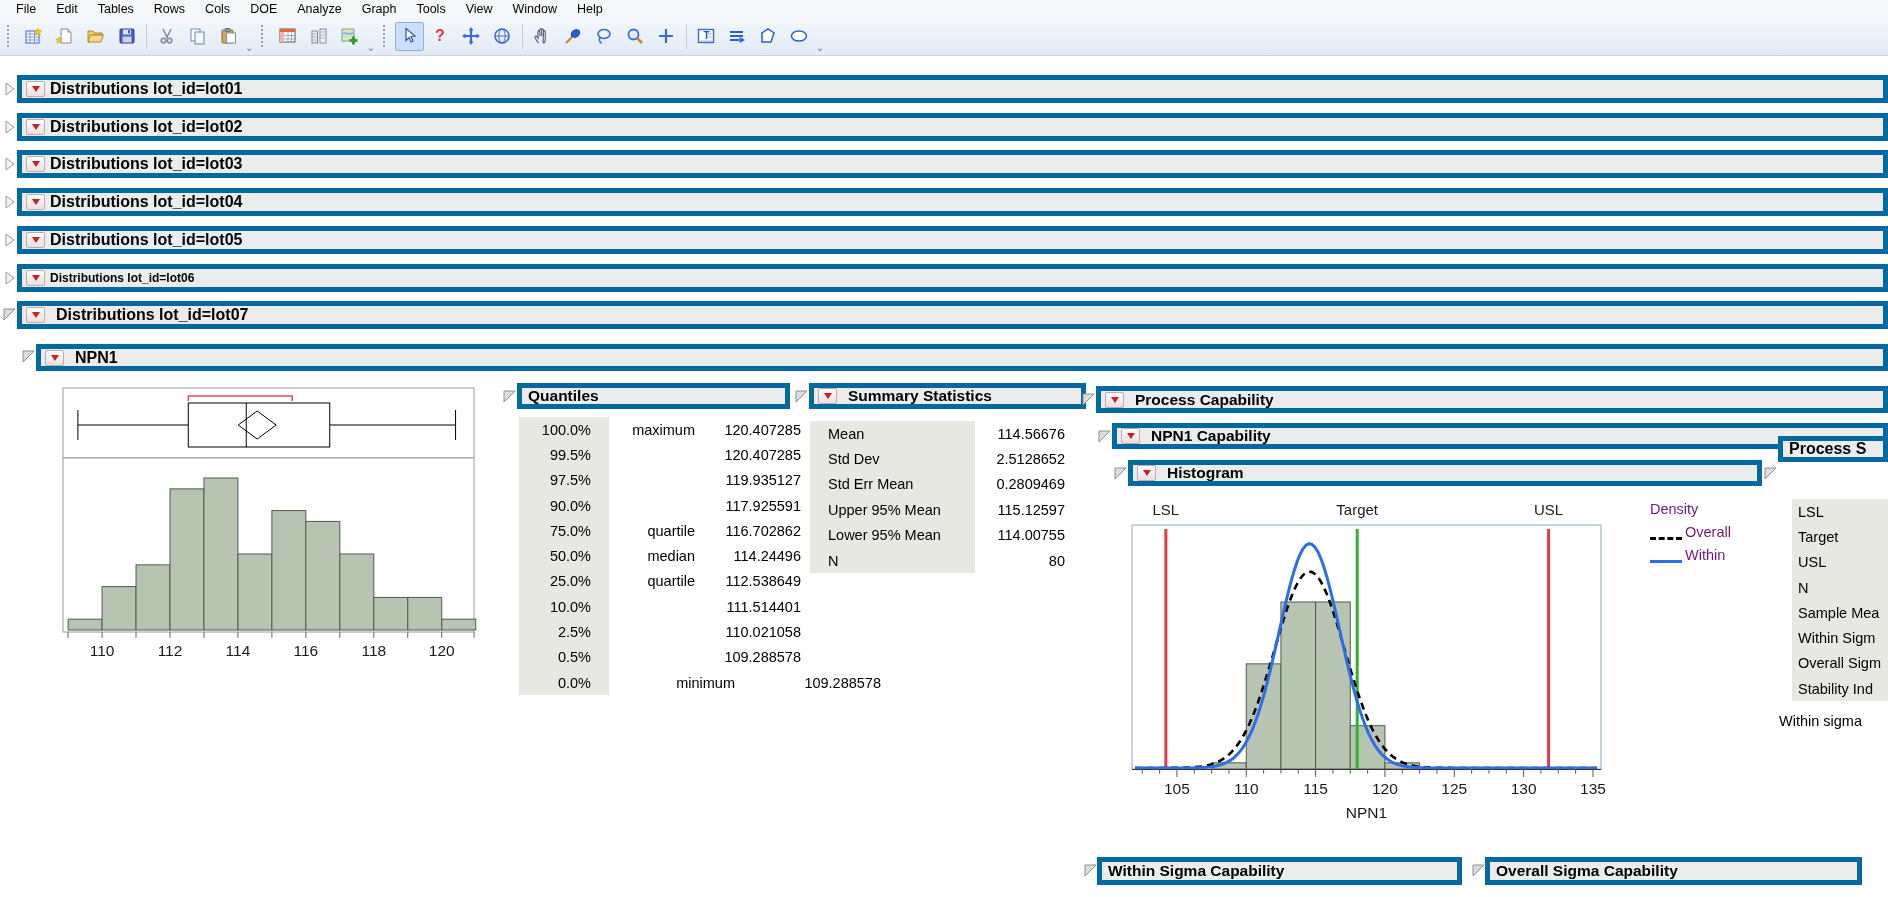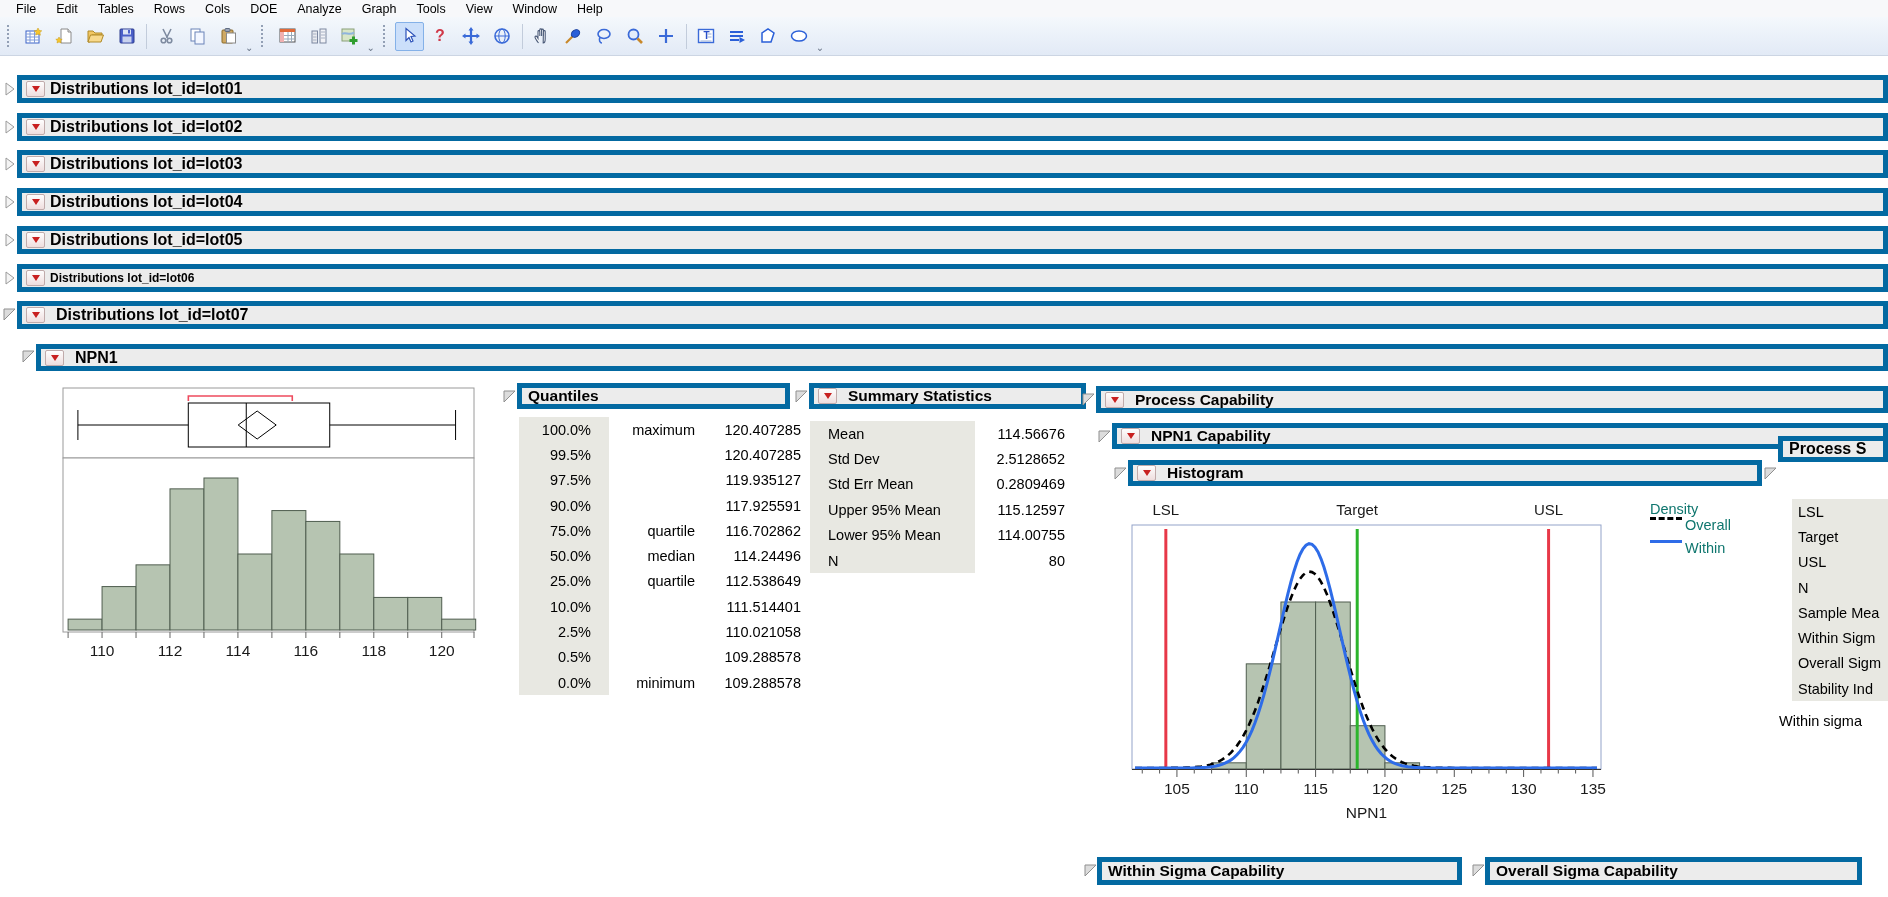--- a/index.html
+++ b/index.html
@@ -26,22 +26,22 @@
   .trow{display:flex;align-items:stretch;font-size:14.5px}
   .cell{display:flex;align-items:center}
   .gbg{background:#e8e8e2}
   #quantiles-table{position:absolute;left:519px;top:417px}
   #summary-table{position:absolute;left:810px;top:421px}
   .qpct{width:72px;justify-content:flex-end;padding-right:18px}
   .qname{width:86px;justify-content:flex-end}
   .qval{width:106px;justify-content:flex-end}
   .slab{width:147px;padding-left:18px}
   .sval{width:90px;justify-content:flex-end}
-  #cap-legend{position:absolute;left:1650px;top:501px;font-size:14.5px;color:#0f766e}
-  .leg-row{display:flex;align-items:flex-start;height:23px}
+  #cap-legend{position:absolute;left:1650px;top:501px;font-size:14.5px;color:#701a75}
+  .leg-row{display:flex;align-items:flex-end;height:23px}
   .leg-line{width:32px;margin-right:3px}
   #proc-rows{position:absolute;left:1792px;top:499px;width:140px;font-size:14.5px}
   .prow{height:25.3px;display:flex;align-items:center;padding-left:6px;background:#e8e8e2;white-space:nowrap}
   #cap-note{position:absolute;left:1779px;top:713px;font-size:14.5px;white-space:nowrap}
   svg{position:absolute}
   text{font-family:"Liberation Sans",sans-serif}
 </style>
 </head>
 <body>
 
@@ -415,21 +415,21 @@
     <div class="trow" style="height: 25.3px;">
       <div class="cell qpct gbg">2.5%</div>
       <div class="cell qname"></div>
       <div class="cell qval">110.021058</div>
     </div>
     <div class="trow" style="height: 25.3px;">
       <div class="cell qpct gbg">0.5%</div>
       <div class="cell qname"></div>
       <div class="cell qval">109.288578</div>
     </div>
-    <div class="trow" style="height: 25.3px;">
+    <div class="trow" style="height: 25.3px; gap: 40px;">
       <div class="cell qpct gbg">0.0%</div>
       <div class="cell qname">minimum</div>
       <div class="cell qval">109.288578</div>
     </div>
   </div>
 <div id="summary-table">
     <div class="trow" style="height: 25.4px;">
       <div class="cell slab gbg">Mean</div>
       <div class="cell sval">114.56676</div>
     </div>

